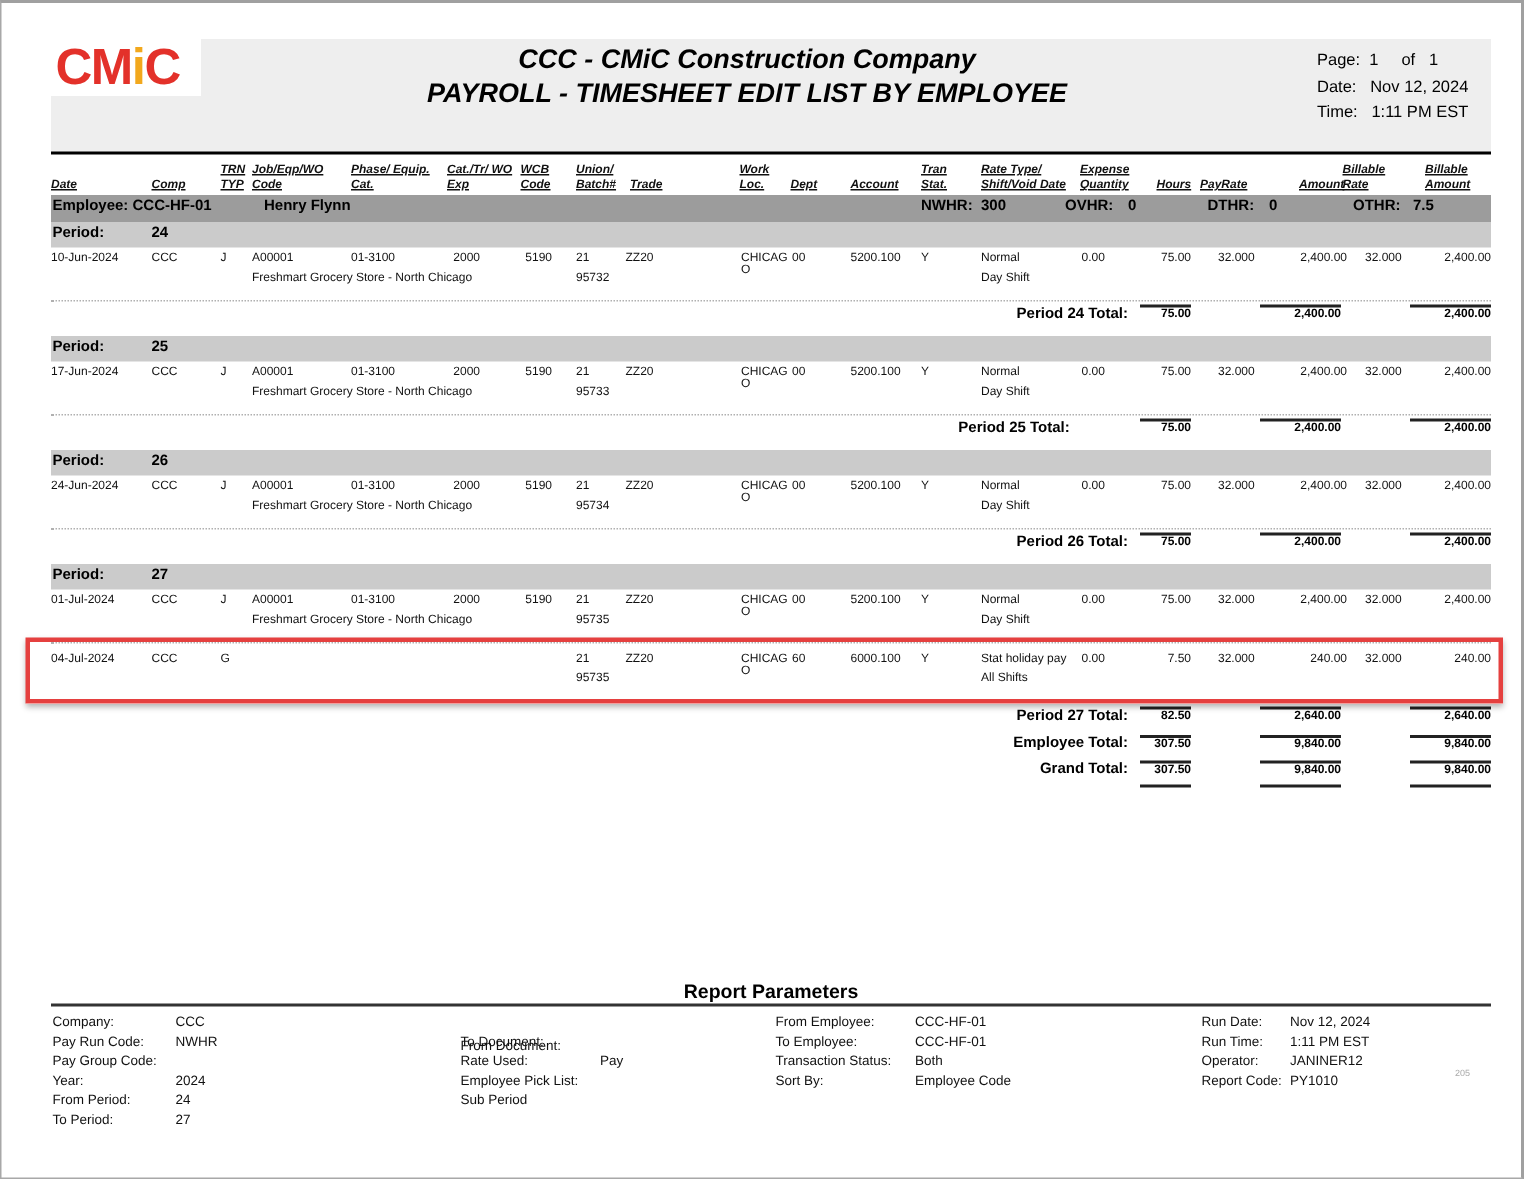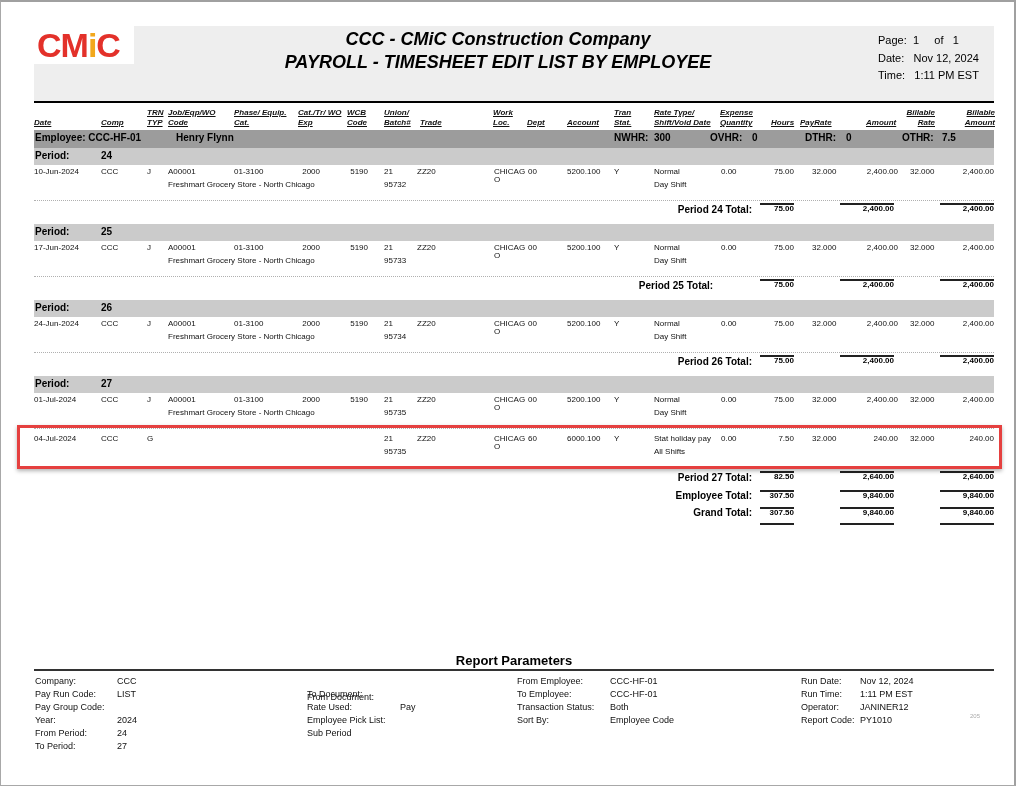--- a/index.html
+++ b/index.html
@@ -12,21 +12,21 @@
   .logo { position: absolute; left: 34px; top: 26px; width: 100px; height: 38px; background: #fff; }
   .logo-text { position: absolute; left: 3px; top: 0px; font-size: 34px; font-weight: bold; color: #e3312a; letter-spacing: -1px; font-family: "Liberation Sans", sans-serif; }
   .logo-text .idot { color: #f2a81d; }
   .title1 { position: absolute; left: 0; width: 996px; top: 29px; text-align: center; font-size: 18px; font-weight: bold; font-style: italic; }
   .title2 { position: absolute; left: 0; width: 996px; top: 52px; text-align: center; font-size: 18px; font-weight: bold; font-style: italic; }
   .meta { position: absolute; left: 878px; font-size: 11px; }
   .hdr-rule { position: absolute; left: 34px; top: 101px; width: 960px; height: 2px; background: #000; }
 
   
   .ch { position: absolute; font-size: 8px; font-weight: bold; font-style: italic; text-decoration: underline; color: #111; line-height: 10px; white-space: nowrap; }
-  .ch.r { text-align: right; }
+  .ch.r { }
 
   
   .band-emp { position: absolute; left: 34px; width: 960px; height: 18px; background: #9c9c9c; top: 130px; }
   .band-period { position: absolute; left: 34px; width: 960px; height: 17px; background: #cbcbcb; }
   .bt { position: absolute; font-size: 10px; font-weight: bold; white-space: nowrap; }
 
   
   .d { position: absolute; font-size: 8px; white-space: nowrap; line-height: 10px; color: #111; }
   .d.r { text-align: right; }
   .dots { position: absolute; left: 34px; width: 960px; height: 0; border-top: 1px dotted #b0b0b0; }
@@ -298,21 +298,21 @@
 <div class="tline" style="left:760px;width:34px;top:523px;"></div>
 <div class="tline" style="left:840px;width:54px;top:523px;"></div>
 <div class="tline" style="left:940px;width:54px;top:523px;"></div>
 
 <div class="rp-title">Report Parameters</div>
 <div class="rp-rule"></div>
 <div id="params">
     <div class="p" style="left:35px;top:676px;">Company:</div>
     <div class="p" style="left:117px;top:676px;">CCC</div>
     <div class="p" style="left:35px;top:689px;">Pay Run Code:</div>
-    <div class="p" style="left:117px;top:689px;">LIST</div>
+    <div class="p" style="left:117px;top:689px;">NWHR</div>
     <div class="p" style="left:35px;top:702px;">Pay Group Code:</div>
     <div class="p" style="left:117px;top:702px;"></div>
     <div class="p" style="left:35px;top:715px;">Year:</div>
     <div class="p" style="left:117px;top:715px;">2024</div>
     <div class="p" style="left:35px;top:728px;">From Period:</div>
     <div class="p" style="left:117px;top:728px;">24</div>
     <div class="p" style="left:35px;top:741px;">To Period:</div>
     <div class="p" style="left:117px;top:741px;">27</div>
     <div class="p" style="left:307px;top:676px;margin-top:16px;">From Document:</div>
     <div class="p" style="left:400px;top:676px;"></div>

